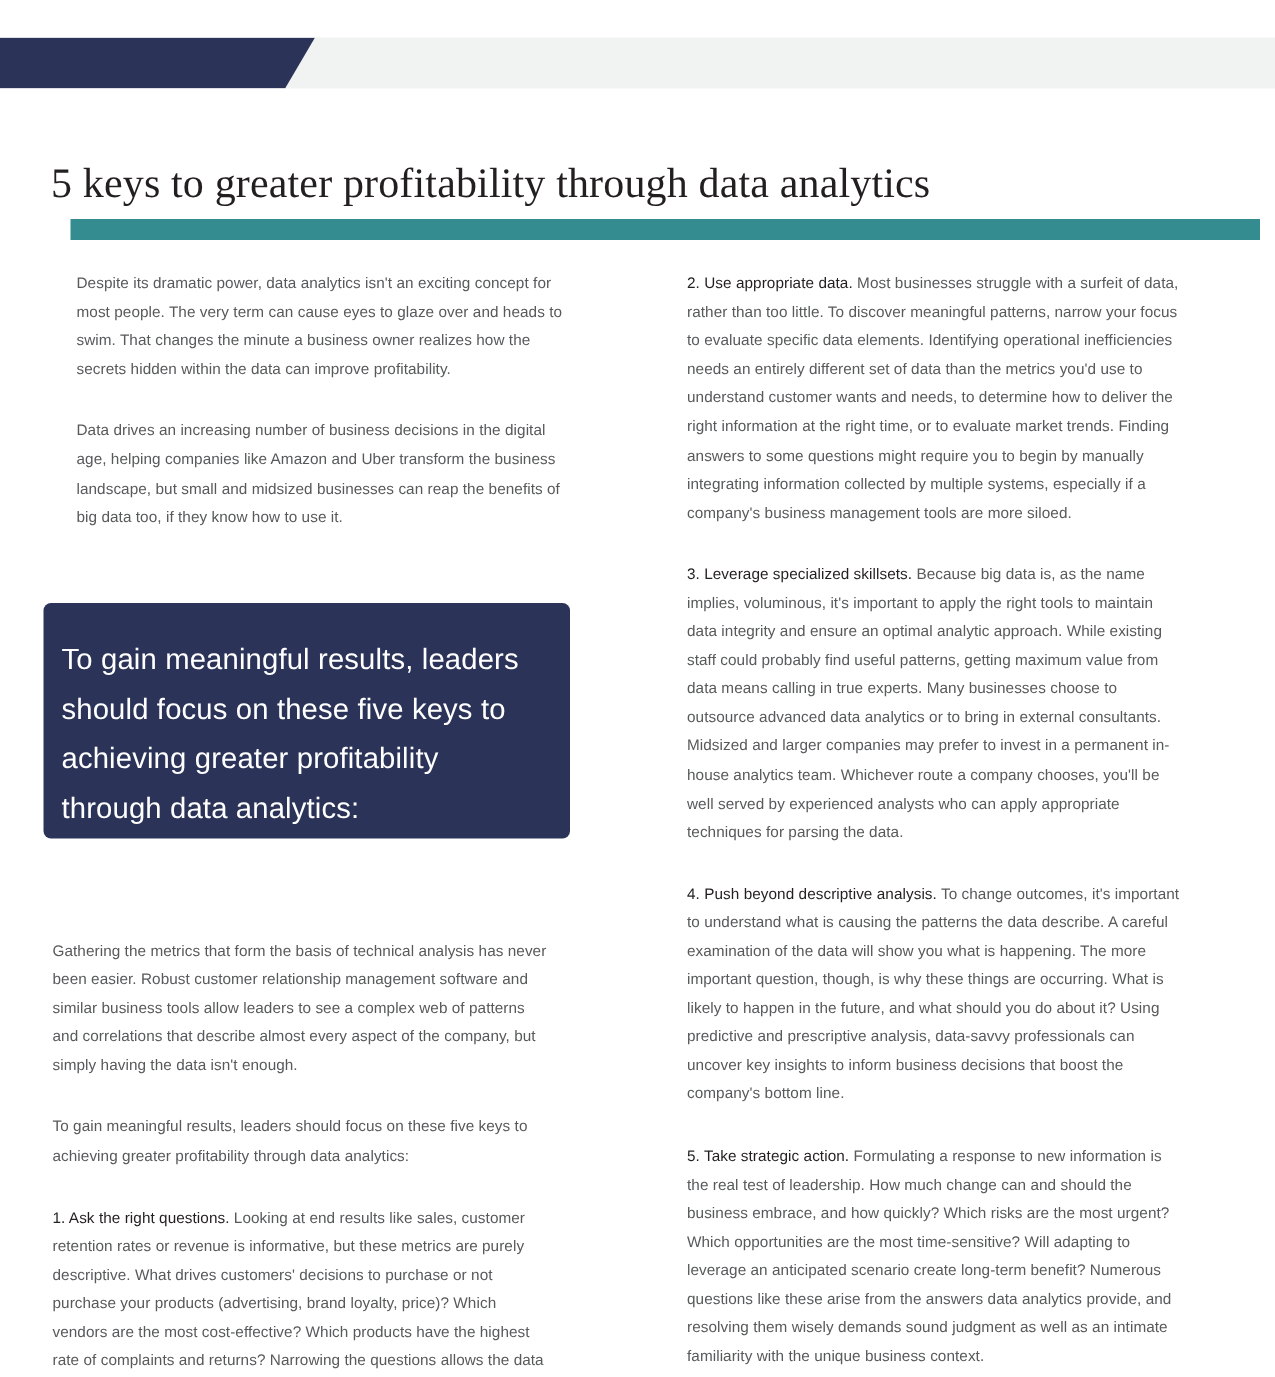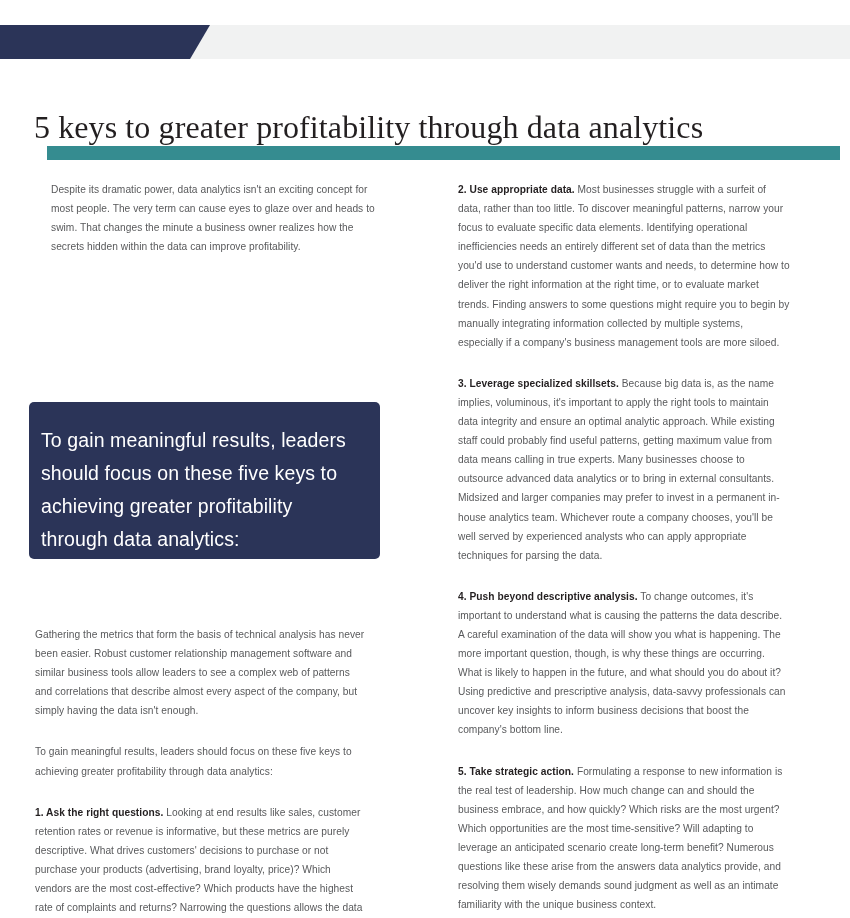--- a/index.html
+++ b/index.html
@@ -33,21 +33,21 @@
     background: #2b3458;
     clip-path: polygon(0 0, 100% 0, 90.5% 100%, 0 100%);
   }
 
   
   .page-title {
     position: absolute;
     left: 34px;
     top: 88px;
     font-family: "Liberation Serif", serif;
-    font-size: 32px;
+    font-size: 28px;
     font-weight: 400;
     color: #231f20;
     letter-spacing: 0.1px;
     white-space: nowrap;
   }
 
   
   .accent-bar {
     position: absolute;
     left: 47px;
@@ -76,21 +76,21 @@
     margin: 0 0 22px 0;
     font-size: 10.2px;
     line-height: 19.1px;
     color: #58595b;
     letter-spacing: 0.05px;
     text-align: left;
   }
   p.body-text:last-child { margin-bottom: 0; }
   p.body-text b {
     color: #231f20;
-    font-weight: 700;
+    font-weight: 400;
   }
 
   
   .pull-quote {
     position: absolute;
     left: 29px;
     top: 402px;
     width: 351px;
     height: 157px;
     background: #2b3458;
@@ -121,20 +121,21 @@
 <div class="header-tab"></div>
 
 <h1 class="page-title">5 keys to greater profitability through data analytics</h1>
 
 <div class="accent-bar"></div>
 
 <div class="columns">
 
   <div class="col col-left">
     <p class="body-text">Despite its dramatic power, data analytics isn't an exciting concept for most people. The very term can cause eyes to glaze over and heads to swim. That changes the minute a business owner realizes how the secrets hidden within the data can improve profitability.</p>
+    <p class="body-text">Data drives an increasing number of business decisions in the digital age, helping companies like Amazon and Uber transform the business landscape, but small and midsized businesses can reap the benefits of big data too, if they know how to use it.</p>
   </div>
 
   <div class="col col-right">
     <p class="body-text"><b>2. Use appropriate data.</b><span> Most businesses struggle with a surfeit of data, rather than too little. To discover meaningful patterns, narrow your focus to evaluate specific data elements. Identifying operational inefficiencies needs an entirely different set of data than the metrics you'd use to understand customer wants and needs, to determine how to deliver the right information at the right time, or to evaluate market trends. Finding answers to some questions might require you to begin by manually integrating information collected by multiple systems, especially if a company's business management tools are more siloed.</span></p>
     <p class="body-text"><b>3. Leverage specialized skillsets.</b><span> Because big data is, as the name implies, voluminous, it's important to apply the right tools to maintain data integrity and ensure an optimal analytic approach. While existing staff could probably find useful patterns, getting maximum value from data means calling in true experts. Many businesses choose to outsource advanced data analytics or to bring in external consultants. Midsized and larger companies may prefer to invest in a permanent in-house analytics team. Whichever route a company chooses, you'll be well served by experienced analysts who can apply appropriate techniques for parsing the data.</span></p>
     <p class="body-text"><b>4. Push beyond descriptive analysis.</b><span> To change outcomes, it's important to understand what is causing the patterns the data describe. A careful examination of the data will show you what is happening. The more important question, though, is why these things are occurring. What is likely to happen in the future, and what should you do about it? Using predictive and prescriptive analysis, data-savvy professionals can uncover key insights to inform business decisions that boost the company's bottom line.</span></p>
     <p class="body-text"><b>5. Take strategic action.</b><span> Formulating a response to new information is the real test of leadership. How much change can and should the business embrace, and how quickly? Which risks are the most urgent? Which opportunities are the most time-sensitive? Will adapting to leverage an anticipated scenario create long-term benefit? Numerous questions like these arise from the answers data analytics provide, and resolving them wisely demands sound judgment as well as an intimate familiarity with the unique business context.</span></p>
   </div>
 
 </div>

